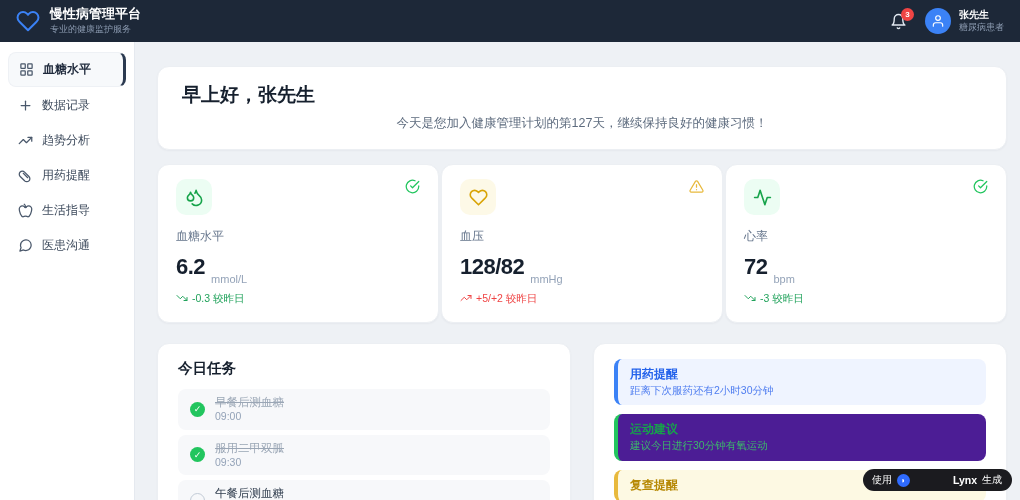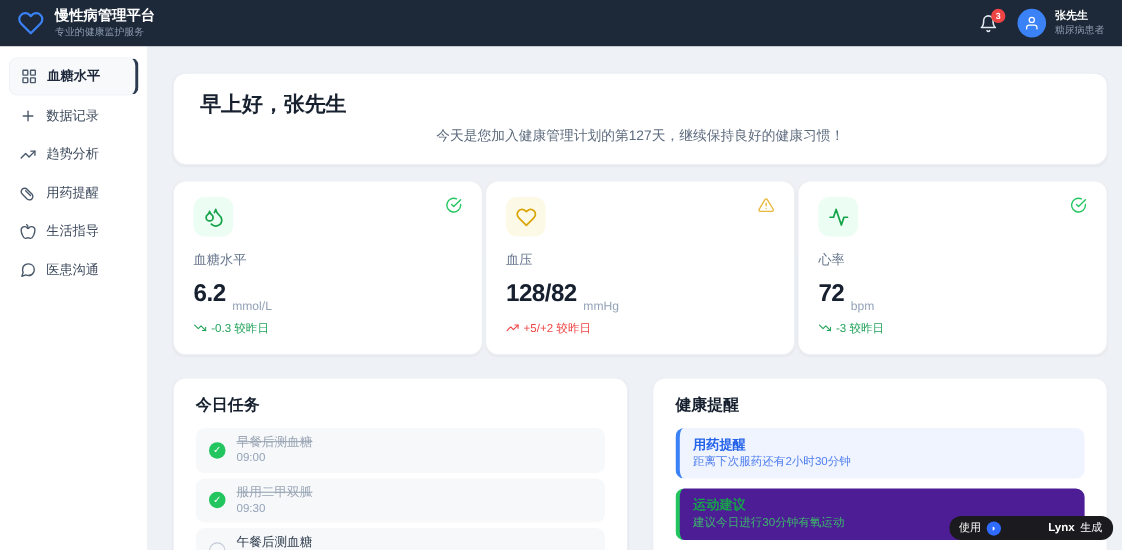--- a/index.html
+++ b/index.html
@@ -352,21 +352,20 @@
           <span class="task-check"></span>
           <div>
             <div class="task-name">午餐后测血糖</div>
             <div class="task-time">13:30</div>
           </div>
         </div>
 
       </div>
 
       <div class="card panel">
-        <div class="panel-title">健康提醒</div>
 
         <div class="reminder" data-type="blue">
           <div class="reminder-title">用药提醒</div>
           <div class="reminder-text">距离下次服药还有2小时30分钟</div>
         </div>
         <div class="reminder" data-type="green">
           <div class="reminder-title">运动建议</div>
           <div class="reminder-text">建议今日进行30分钟有氧运动</div>
         </div>
         <div class="reminder" data-type="amber">

